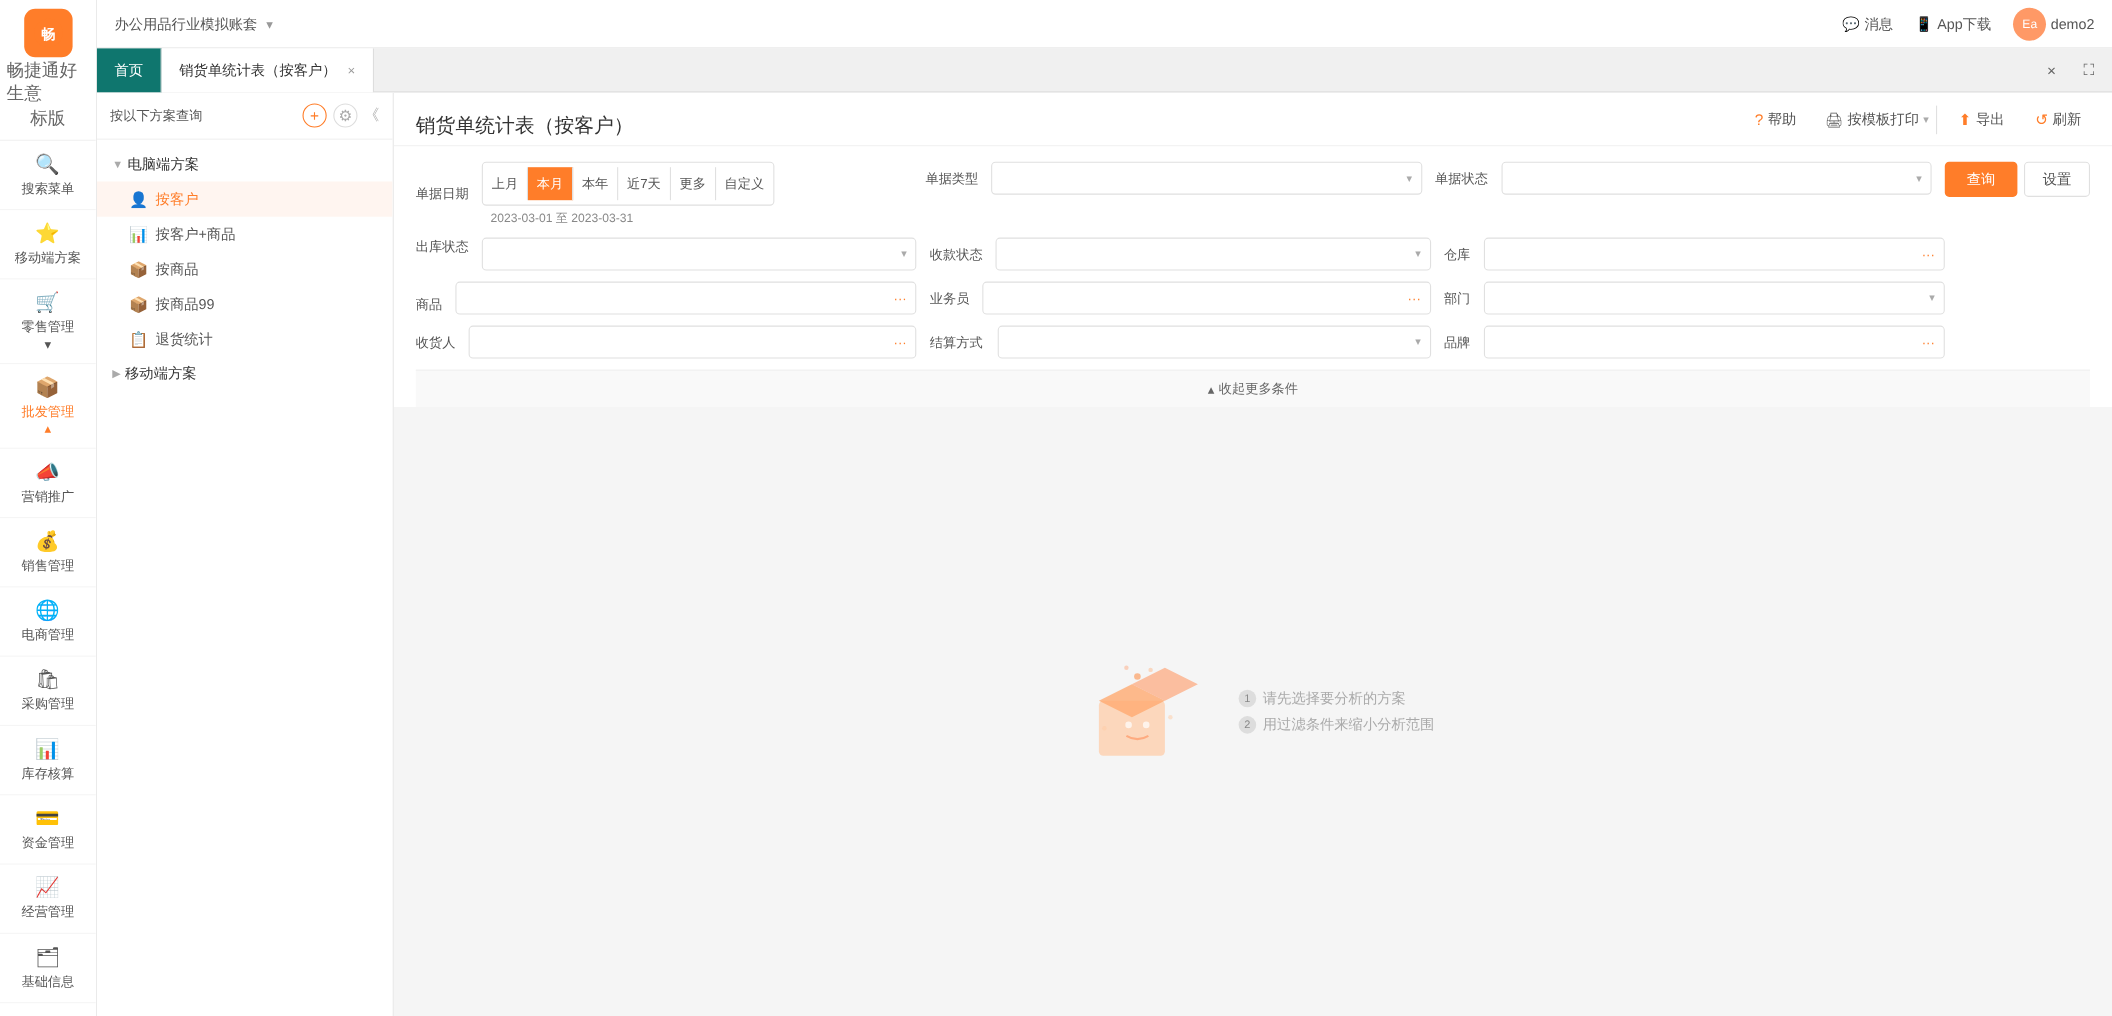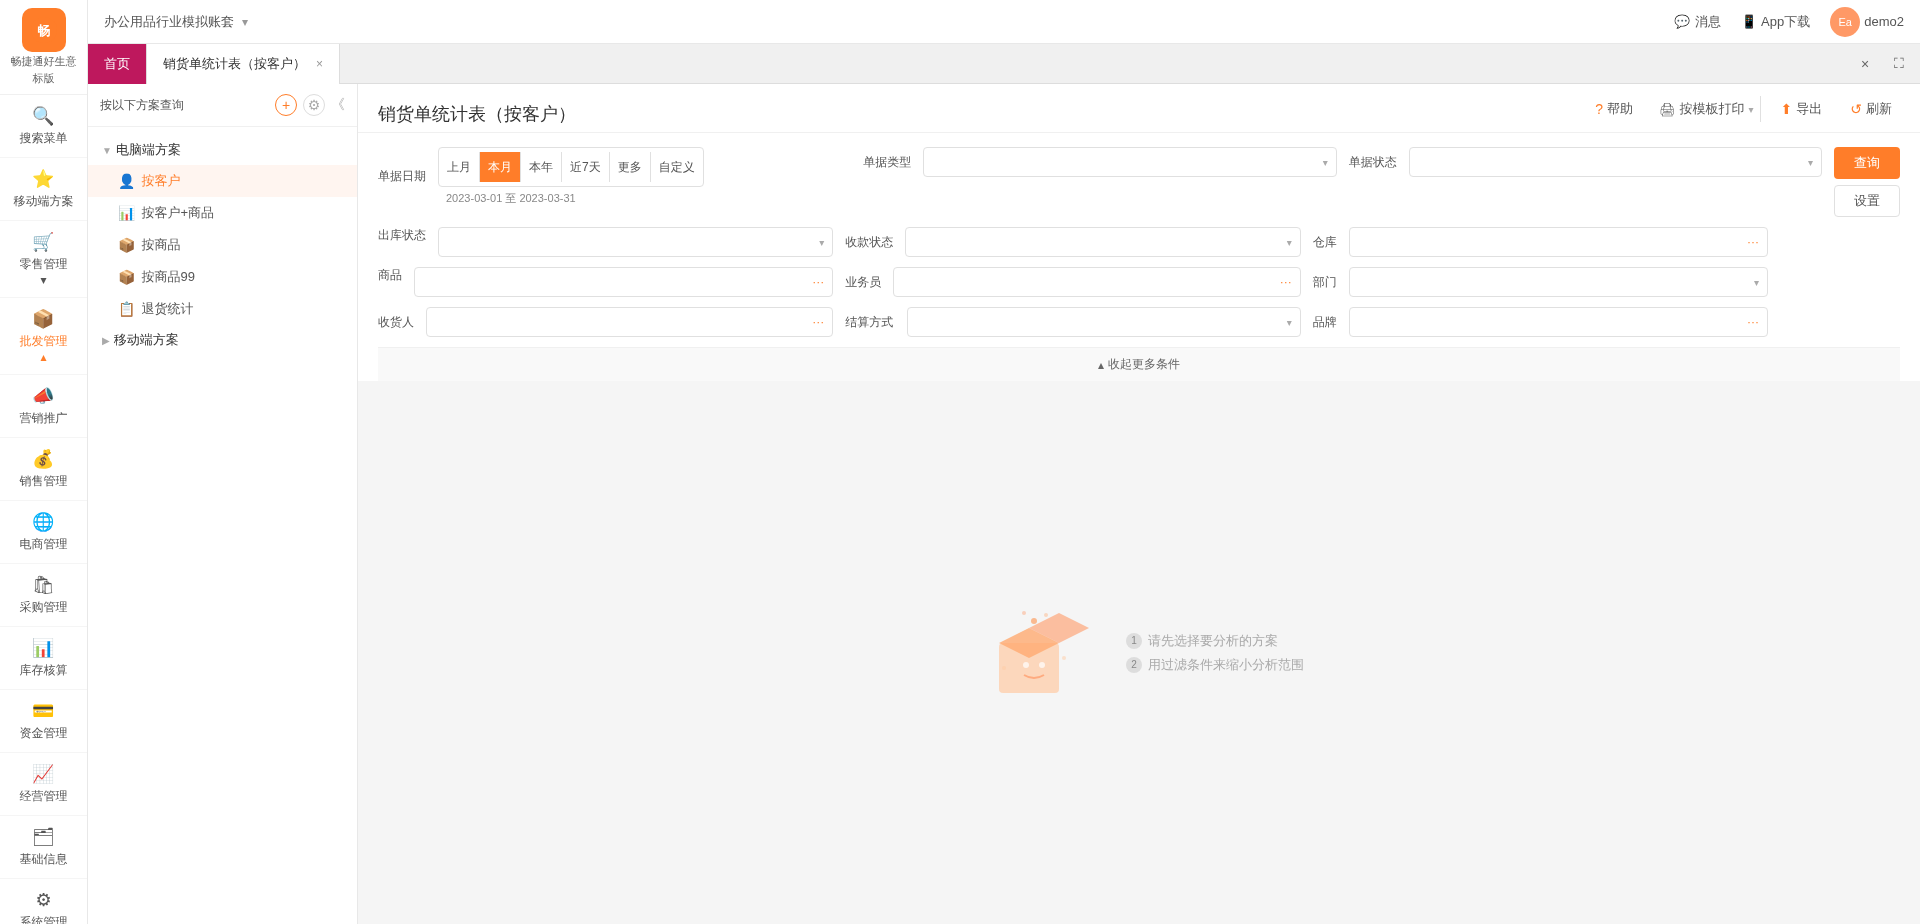--- a/index.html
+++ b/index.html
@@ -27,21 +27,21 @@
       height: 44px;
       background: #ff7d29;
       border-radius: 10px;
       display: flex;
       align-items: center;
       justify-content: center;
       color: white;
       font-size: 18px;
       font-weight: bold;
     }
-    .logo-text { font-size: 11px; color: #666; margin-top: 2px; text-align: right; }
+    .logo-text { font-size: 16px; color: #666; margin-top: 2px; text-align: left; }
     .sidebar-menu {
       flex: 1;
       display: flex;
       flex-direction: column;
     }
     .sidebar-item {
       display: flex;
       flex-direction: column;
       align-items: center;
       padding: 10px 4px;
@@ -124,21 +124,21 @@
       color: #555;
       border-right: 1px solid #ddd;
       gap: 6px;
     }
     .tab.active {
       background: #fff;
       color: #333;
       font-weight: 500;
     }
     .tab.home {
-      background: #be185d;
+      background: #0f766e;
       color: white;
     }
     .tab-close {
       font-size: 12px;
       color: #999;
       cursor: pointer;
       margin-left: 4px;
     }
     .tab-actions {
       margin-left: auto;
@@ -422,21 +422,21 @@
     }
 
     .filter-container {
       background: #fff;
       padding: 14px 20px 0 20px;
     }
 
     .filter-actions {
       margin-left: auto;
       display: flex;
-      flex-direction: column;
+      flex-direction: row;
       gap: 6px;
     }
   </style>
 </head>
 <body>
 
 <div class="sidebar">
   <div class="sidebar-logo">
     <div class="logo-icon">
       <svg width="28" height="28" viewBox="0 0 28 28" fill="none">
@@ -670,21 +670,21 @@
           <div style="display:flex; align-items:center; gap:8px; flex:2;">
             <span class="filter-item-label">仓库</span>
             <div class="filter-select-box" style="flex:1; min-width:200px;">
               <span style="color:#ff7d29; margin-left:auto;">···</span>
             </div>
           </div>
           <div style="width:120px;"></div>
         </div>
 
         <div style="display:flex; align-items:center; gap:12px; margin-bottom:10px;">
-          <div style="display:flex; align-items:flex-start; gap:8px; flex:2;">
+          <div style="display:flex; align-items:flex-end; gap:8px; flex:2;">
             <span class="filter-item-label">商品</span>
             <div class="filter-select-box" style="flex:1; min-width:200px;">
               <span style="color:#ff7d29; margin-left:auto;">···</span>
             </div>
           </div>
           <div style="display:flex; align-items:center; gap:8px; flex:2;">
             <span class="filter-item-label">业务员</span>
             <div class="filter-select-box" style="flex:1; min-width:200px;">
               <span style="color:#ff7d29; margin-left:auto;">···</span>
             </div>

